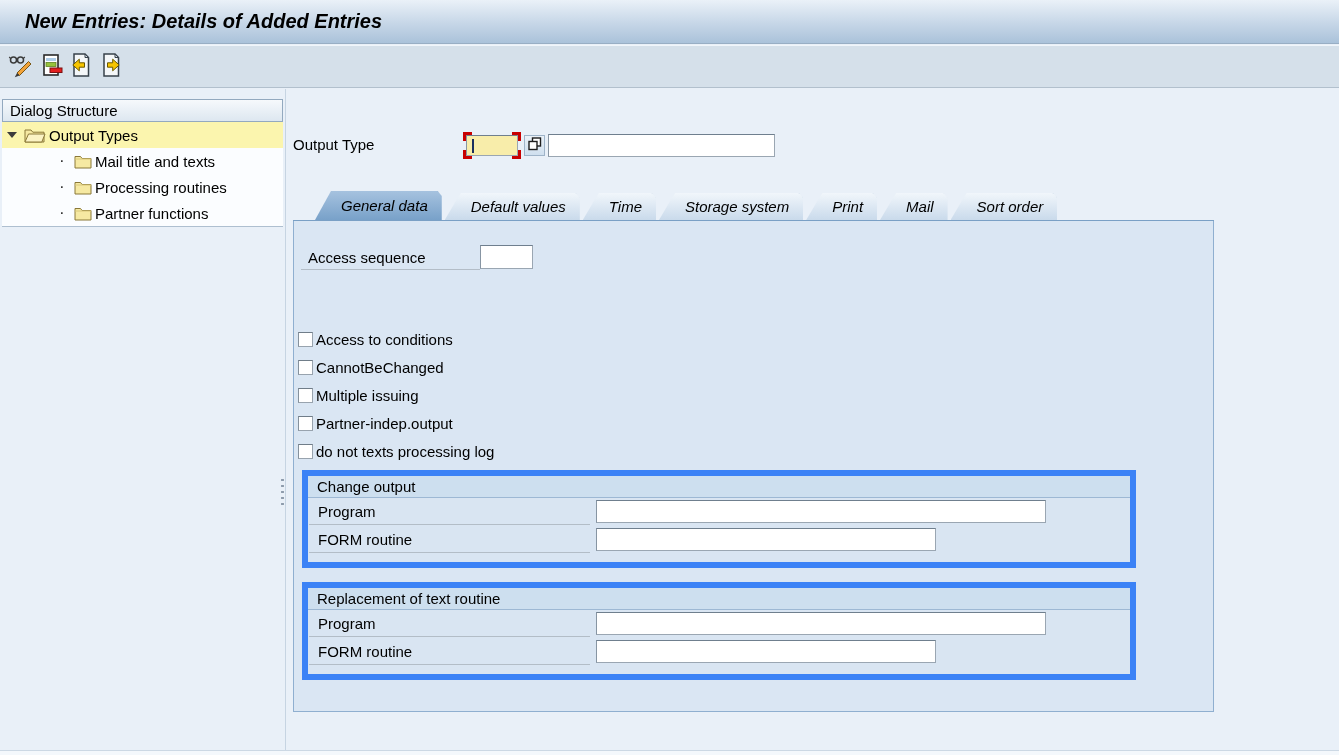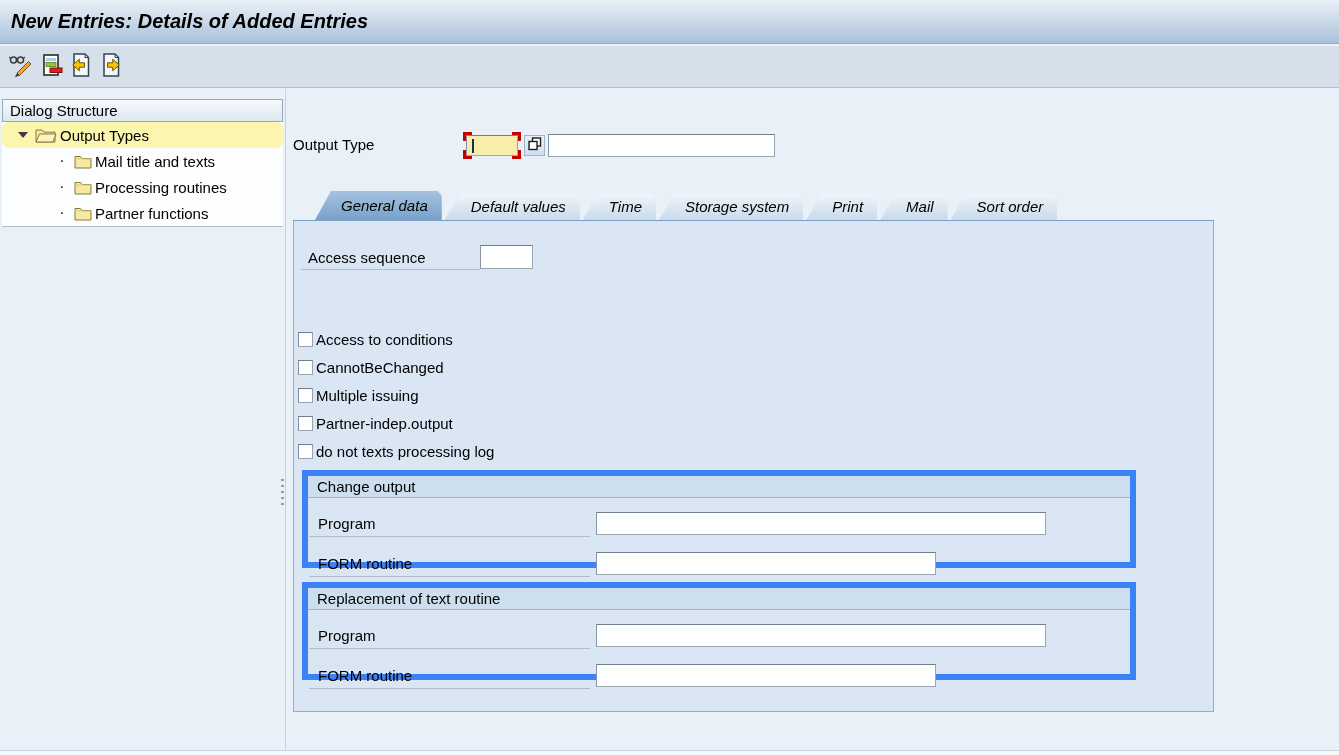--- a/index.html
+++ b/index.html
@@ -10,21 +10,21 @@
     background:#e9f0f8; overflow:hidden; position:relative;
   }
   
   #titlebar {
     position:absolute; left:0; top:0; width:1339px; height:44px;
     background:linear-gradient(#eaf1f8 0%, #c6d6e7 55%, #aac2da 100%);
     border-bottom:1px solid #98aec4;
   }
   #titlebar .title {
     font-size:20px; font-weight:bold; font-style:italic;
-    line-height:42px; padding-left:11px; white-space:nowrap;
+    line-height:42px; padding-left:25px; white-space:nowrap;
   }
   
   #toolbar {
     position:absolute; left:0; top:45px; width:1339px; height:43px;
     background:#d5e0ea; border-top:1px solid #f0f5fa; border-bottom:1px solid #b2c0cd;
     display:flex; align-items:center; padding-left:6px;
   }
   .tbtn {
     width:30px; height:30px; display:flex; align-items:center; justify-content:center;
     background:transparent; border:1px solid transparent; cursor:pointer;
@@ -33,21 +33,21 @@
   #content { position:absolute; left:0; top:89px; width:1339px; height:666px; background:#e9f0f8; }
   
   #left-panel { position:absolute; left:2px; top:10px; width:281px; }
   #ds-header {
     height:23px; background:linear-gradient(#f6f9fc,#dde7f0);
     border:1px solid #93a9bf; line-height:21px; padding-left:7px;
   }
   #tree { background:#fbfdff; border-bottom:1px solid #aebfd0; }
   .tree-row { height:26px; display:flex; align-items:center; cursor:pointer; }
   .tree-row.selected { background:#fbf5ae; }
-  .tree-row.root { padding-left:16px;border-radius:7px; }
+  .tree-row.root { padding-left:5px; }
   .tree-row.child { padding-left:57px; }
   .expander {
     width:0; height:0; margin-right:7px;
     border-left:5px solid transparent; border-right:5px solid transparent;
     border-top:6px solid #3c3c3c;
   }
   .dot { width:9px; margin-right:6px; color:#333; font-size:17px; line-height:10px; }
   .tree-ico { margin-right:3px; display:inline-flex; }
   .tree-label { white-space:nowrap; }
   
@@ -131,21 +131,21 @@
   .groupbox {
     position:absolute; left:8px; width:834px; height:98px;
     border:6px solid #3b82f6; background:#d9e5f2;
   }
   #group-0 { top:249px; }
   #group-1 { top:361px; }
   .group-header {
     height:22px; background:#cddfef; border-bottom:1px solid #9db8d4;
     line-height:21px; padding-left:9px;
   }
-  .frow { position:relative; height:28px; margin-top:12px; }
+  .frow { position:relative; height:28px; margin-top:0; }
   .frow .lcell {
     position:absolute; left:1px; top:0; width:281px; height:27px;
     border-bottom:1px solid #b3bdc7; line-height:27px; padding-left:9px;
   }
   .frow input {
     position:absolute; left:288px; top:2px; height:23px;
     background:#fff; border:1px solid #9aa6b2; border-top-color:#6f7f8e; border-left-color:#8795a3;
     font:inherit; padding-left:4px;
   }
   .frow input.w-long { width:450px; }

